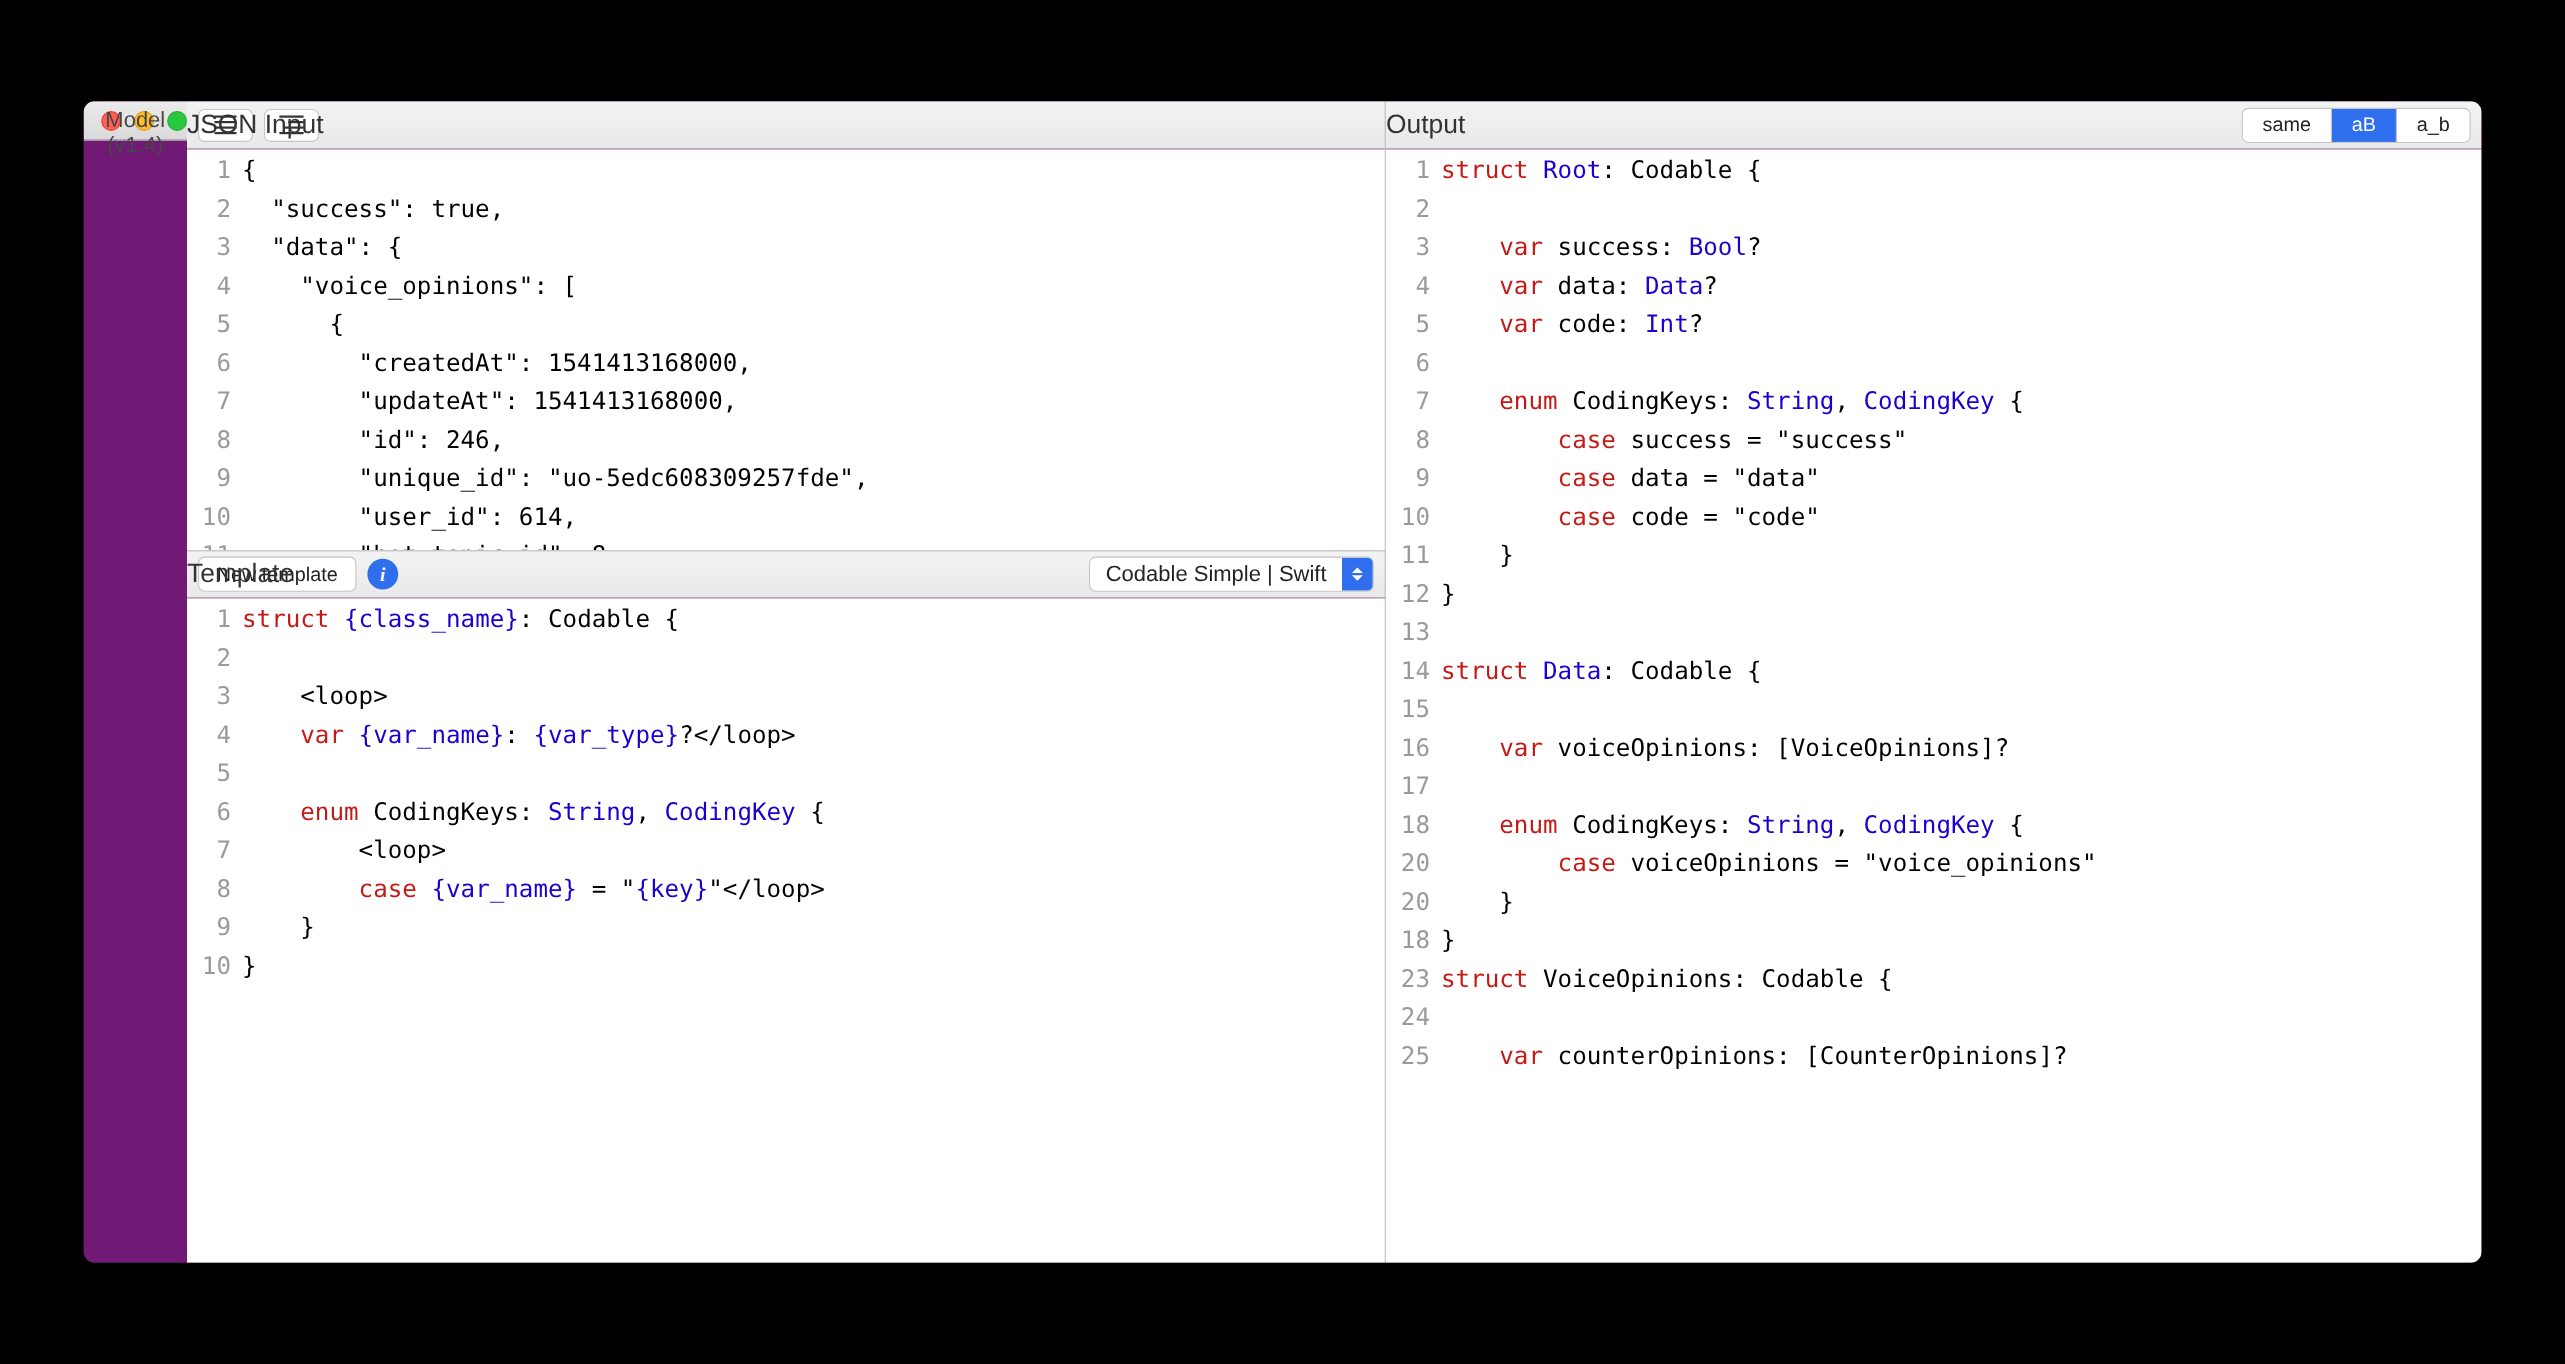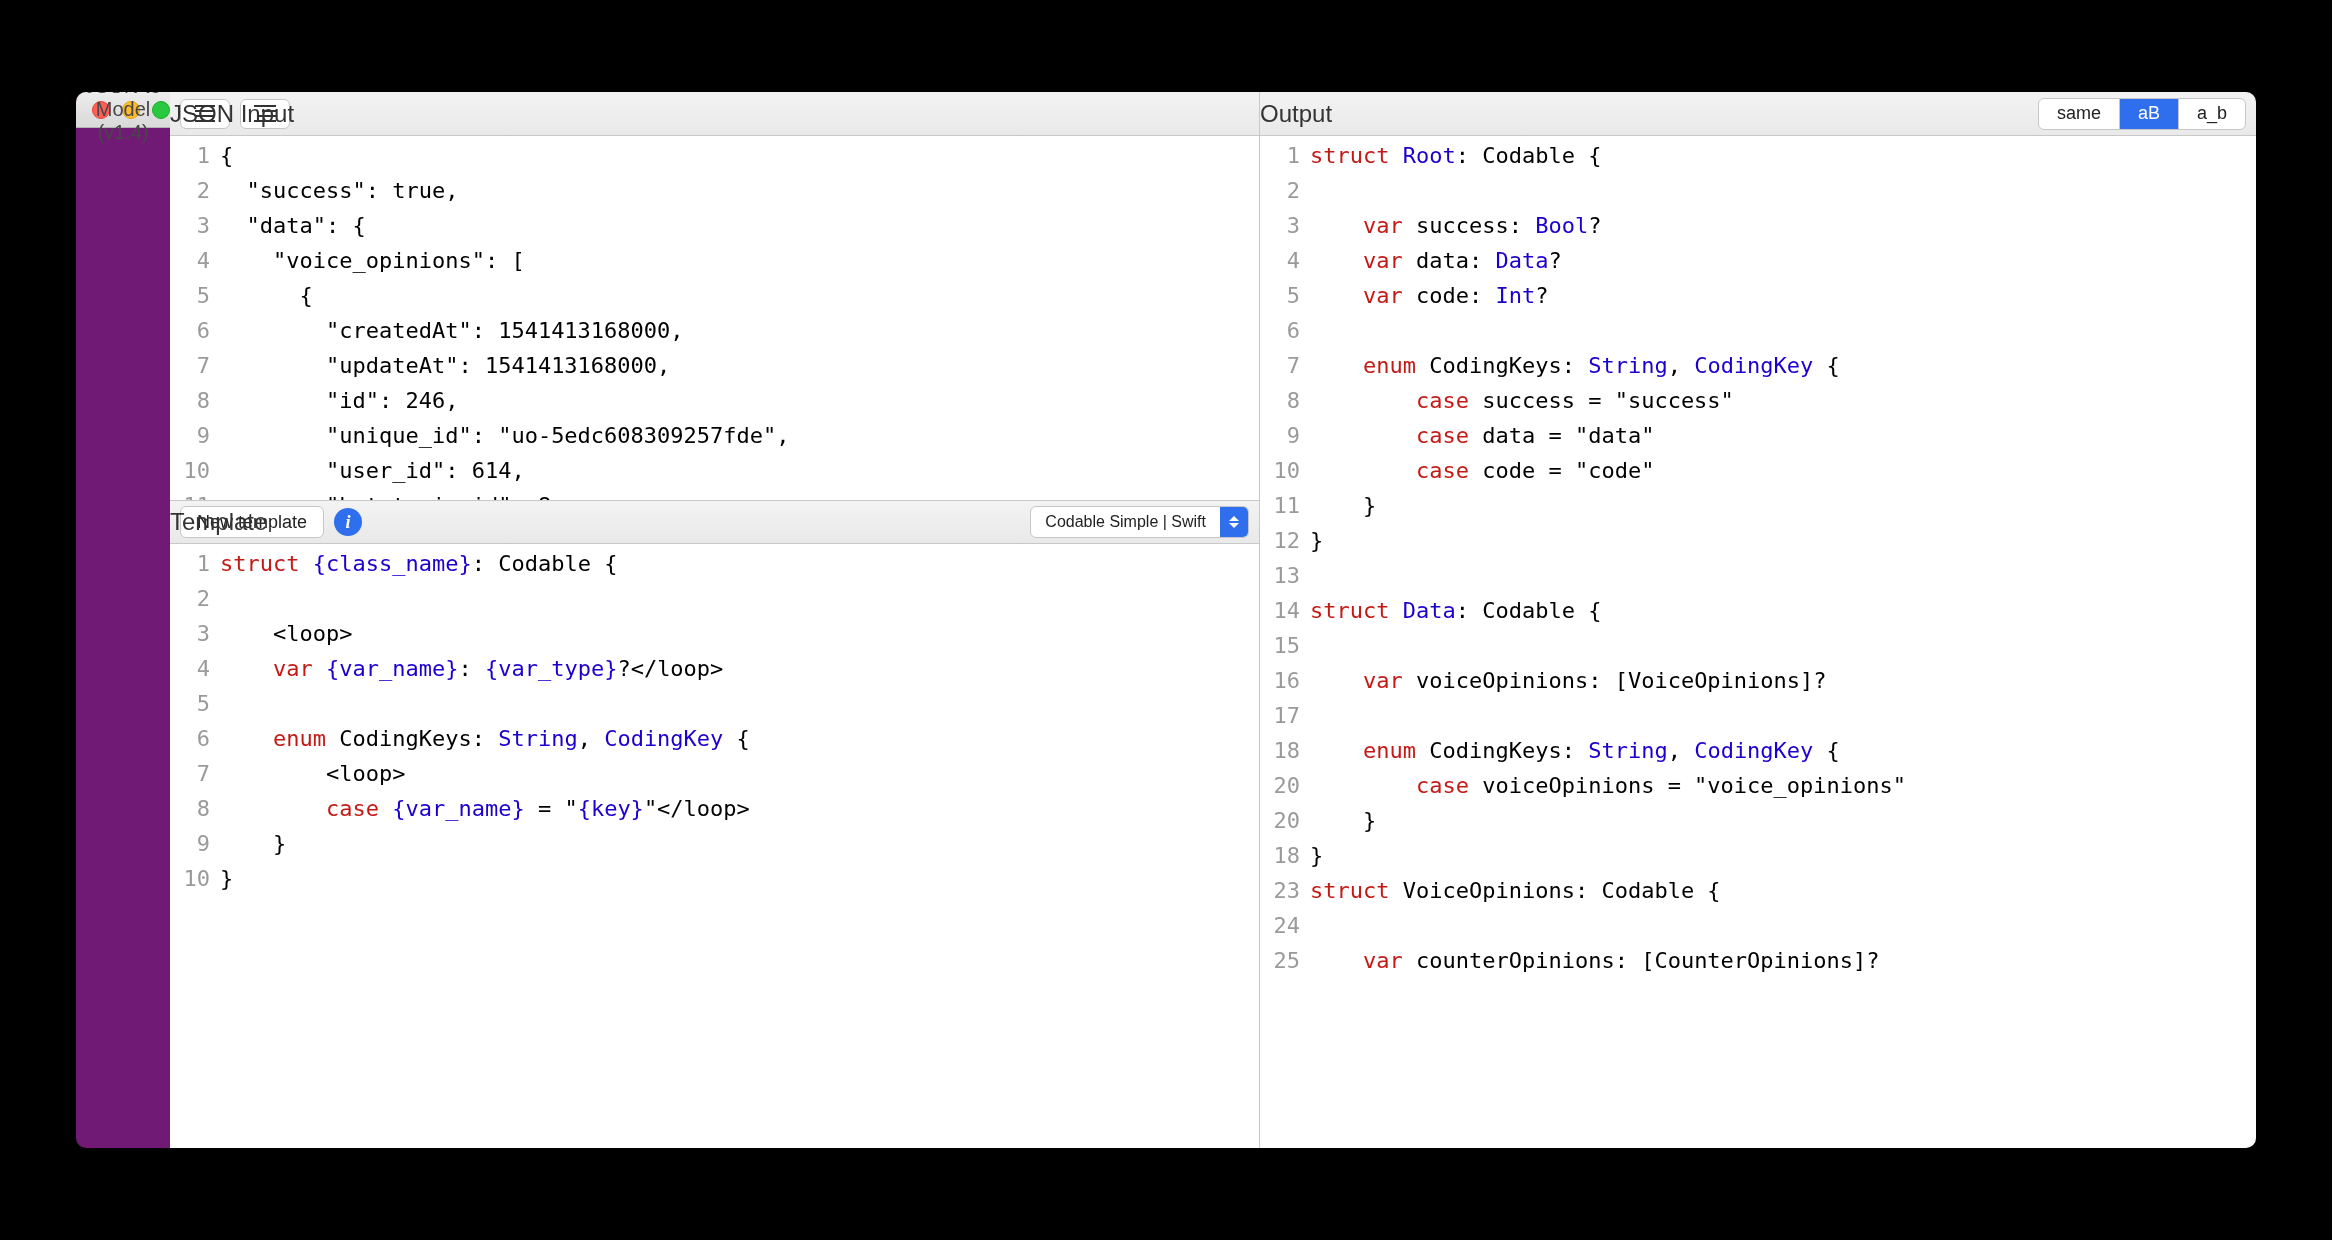--- a/index.html
+++ b/index.html
@@ -128,21 +128,21 @@
     display: flex;
     align-items: center;
     border: 1px solid #c6c6c6;
     border-radius: 6px;
     overflow: hidden;
     height: 32px;
     background: #fff;
   }
   .select-wrap .sel-label {
     padding: 0 14px;
-    font-size: 16px;
+    font-size: 20px;
     color: #222;
   }
   .select-wrap .stepper {
     width: 28px;
     height: 100%;
     background: #2f6fed;
     display: flex;
     flex-direction: column;
     align-items: center;
     justify-content: center;

